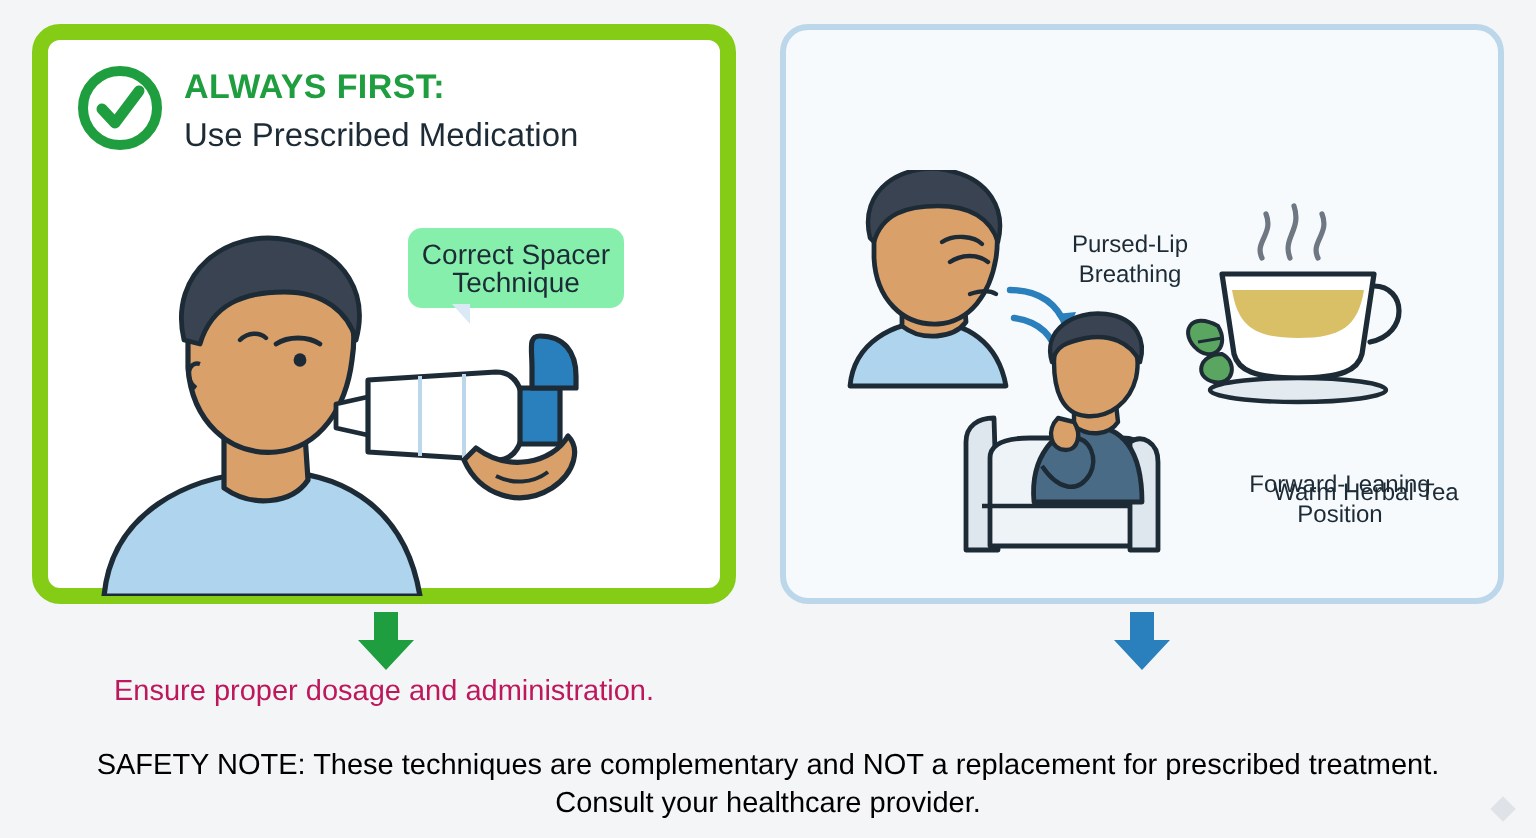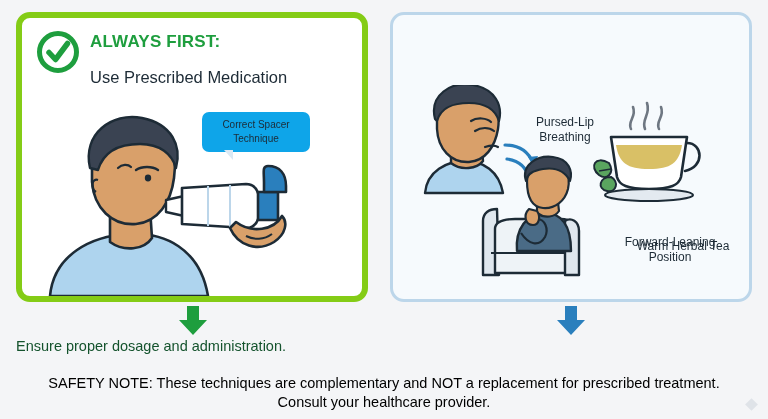--- a/index.html
+++ b/index.html
@@ -25,21 +25,21 @@
     position: absolute;
     top: 12px;
     border-radius: 14px;
     background: #ffffff;
     box-sizing: border-box;
   }
   .panel.left {
     left: 16px;
     width: 352px;
     height: 290px;
-    border: 6px solid #84cc16;
+    border: 8px solid #84cc16;
   }
   .panel.right {
     left: 390px;
     width: 362px;
     height: 290px;
     border: 3px solid #bcd6ea;
     background: #f6fafd;
   }
 
   .panel-head {
@@ -67,39 +67,39 @@
     font-weight: bold;
     letter-spacing: .2px;
     line-height: 20px;
   }
   .left .head-line1 { color: #1e9e3e; }
   .right .head-line1 { color: #2a7fbd; }
   .head-line2 {
     font-size: 16.5px;
     color: #1d2b36;
     line-height: 22px;
-    margin-top: 14px;
+    margin-top: 3px;
   }
 
   
   .left-art {
     position: absolute;
     left: 10px;
     top: 78px;
     width: 330px;
     height: 200px;
   }
   .callout {
     position: absolute;
     left: 170px;
     top: 16px;
-    background: #0ea5e9;
+    background: #86efac;
     border-radius: 7px;
     padding: 6px 6px;
-    font-size: 10px;
+    font-size: 14px;
     color: #1d2b36;
     line-height: 14px;
     text-align: center;
     width: 108px;
     box-sizing: border-box;
   }
   .callout:after {
     content: "";
     position: absolute;
     left: 22px;
@@ -134,21 +134,22 @@
     width: 34px;
     height: 30px;
   }
   .arrow.left-arrow { left: 176px; top: 306px; }
   .arrow.right-arrow { left: 554px; top: 306px; }
 
   .caption {
     position: absolute;
     top: 338px;
     font-size: 14.5px;
-    color: #14532d;
+    color: #be185d;
+    text-align: center;
   }
   .caption.left-cap { left: 16px; width: 352px; }
   .caption.right-cap { left: 390px; width: 362px; }
 
   .safety {
     position: absolute;
     left: 40px;
     top: 374px;
     width: 688px;
     text-align: center;

